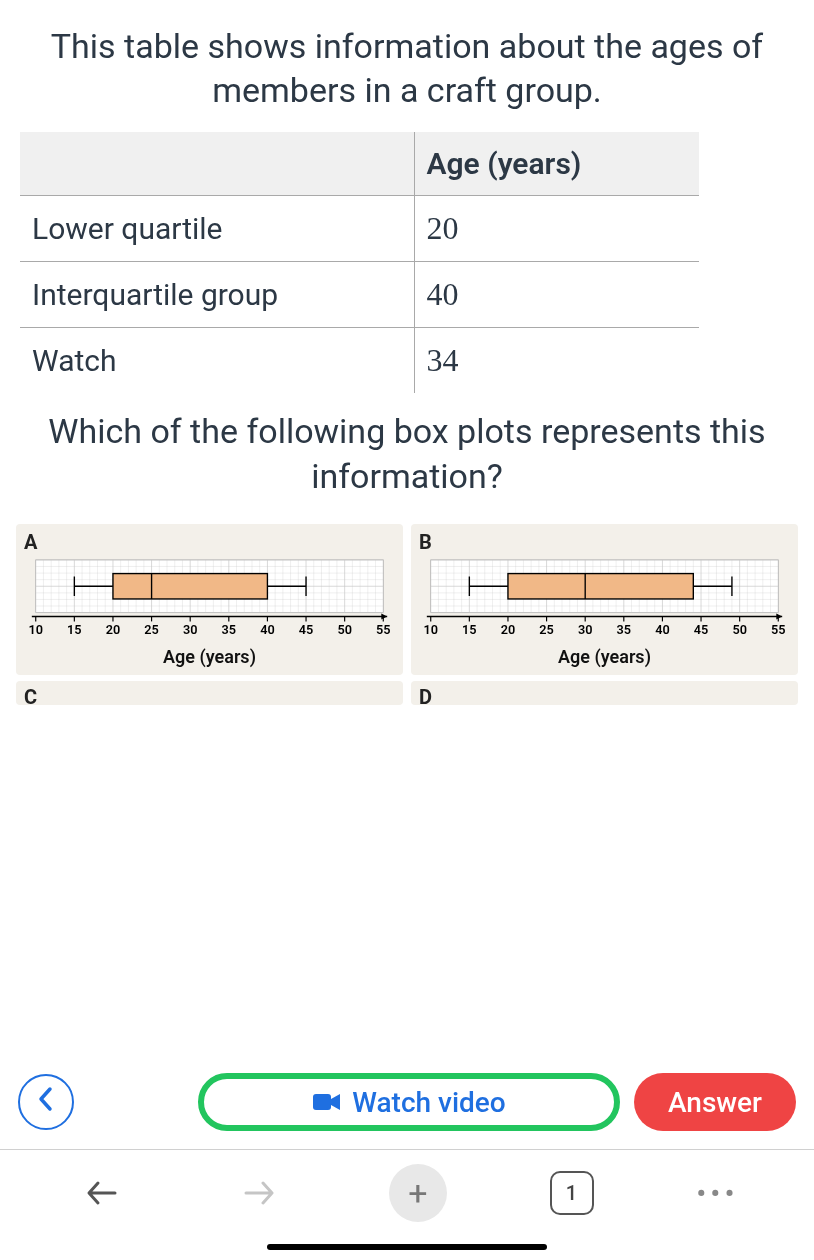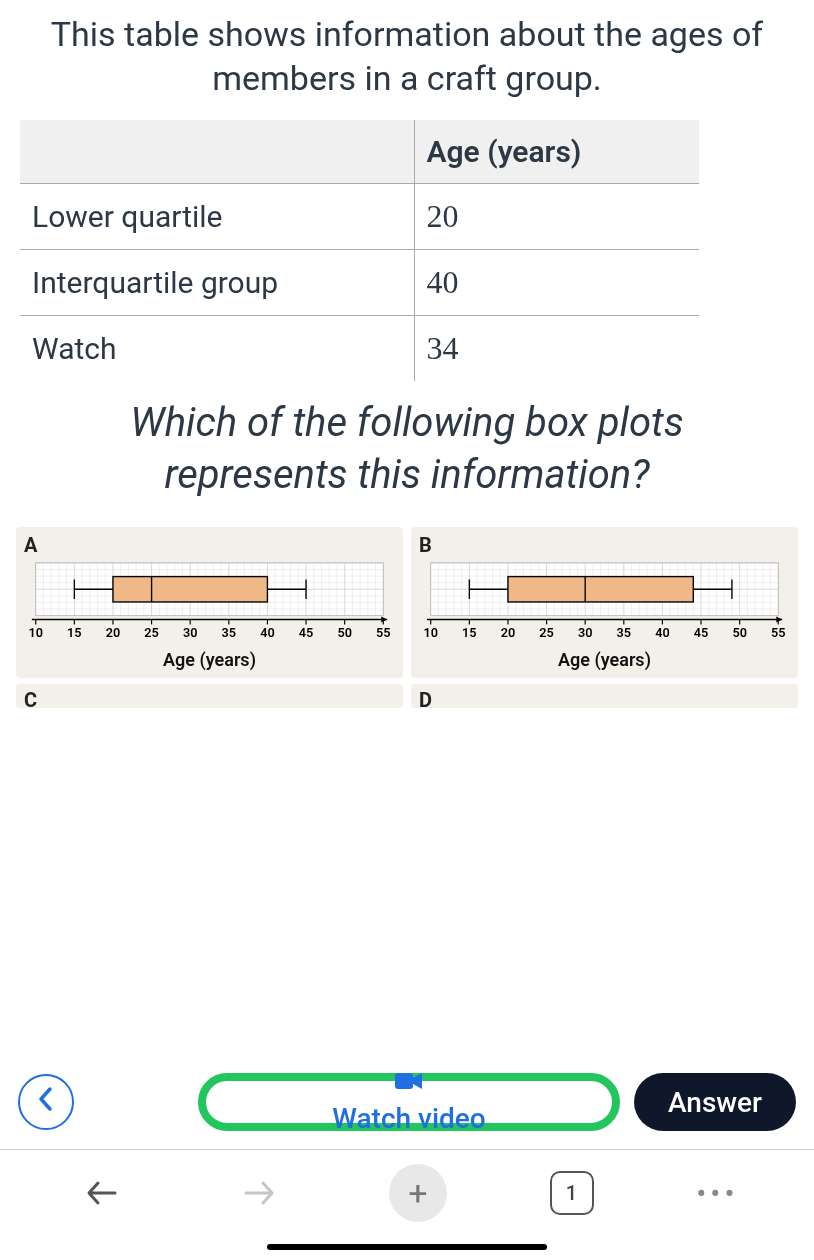--- a/index.html
+++ b/index.html
@@ -5,21 +5,21 @@
   * { box-sizing: border-box; margin: 0; padding: 0; }
   body {
     font-family: -apple-system, BlinkMacSystemFont, "Segoe UI", Roboto, sans-serif;
     width: 814px;
     height: 1260px;
     background: #fff;
     color: #2c3845;
     display: flex;
     flex-direction: column;
   }
-  .content { flex: 1; padding: 0 12px; overflow: hidden; }
+  .content { flex: 1; padding: 12px 12px; overflow: hidden; }
   .intro {
     font-size: 34px;
     text-align: center;
     padding: 12px 14px 20px;
     line-height: 1.3;
     color: #2c3845;
   }
   table.data {
     border-collapse: collapse;
     width: 86%;
@@ -37,25 +37,24 @@
     color: #2c3845;
   }
   table.data thead th:first-child { width: 58%; }
   table.data td.val {
     font-family: Georgia, "Times New Roman", serif;
     font-size: 32px;
   }
   table.data tbody tr:last-child td { border-bottom: none; }
   table.data th:first-child, table.data td:first-child { border-right: 1px solid #a9a9a9; }
   .question {
-    font-size: 40px;
+    font-size: 34px;
     text-align: center;
     line-height: 1.3;
     padding: 4px 36px 16px;
-    font-style: italic;
   }
   .plots {
     display: grid;
     grid-template-columns: 1fr 1fr;
     gap: 8px;
     padding: 10px 4px 0;
   }
   .plot-cell {
     background: #f3f0ea;
     border-radius: 4px;
@@ -109,30 +108,29 @@
     height: 58px;
     border-radius: 32px;
     display: flex; align-items: center; justify-content: center;
     gap: 10px;
     font-size: 28px;
     font-weight: 500;
     cursor: pointer;
     padding: 0 28px;
   }
   .pill-outline {
-    border: 8px solid #22c55e;
+    border: 6px solid #22c55e;
     background: #fff;
     color: #1f6fe0;
     flex-grow: 1;
     margin-left: 110px;
-    flex-direction: column;
   }
   .pill-solid {
     border: none;
-    background: #0f172a;
+    background: #ef4444;
     color: #fff;
     padding: 16px 34px;
   }
   .cam-icon { display: inline-flex; }
 
   .divider { border-top: 1px solid #d0d0d0; margin: 6px 0 0; }
 
   .bottom-nav {
     display: flex;
     align-items: center;

